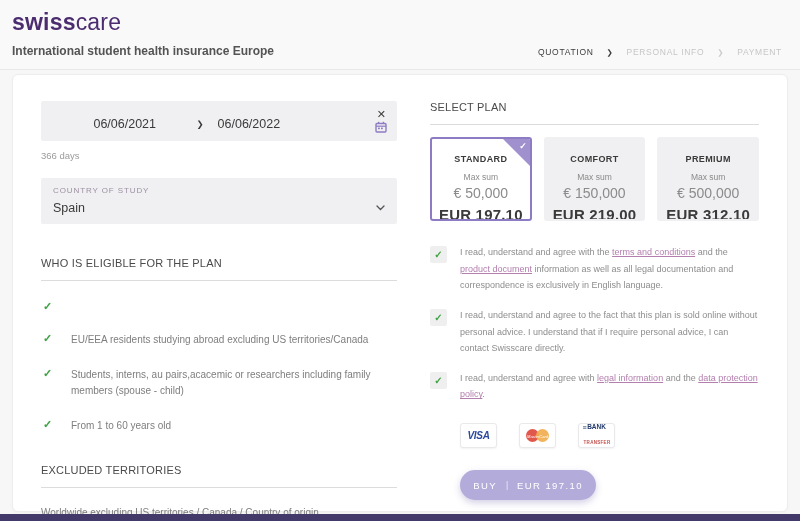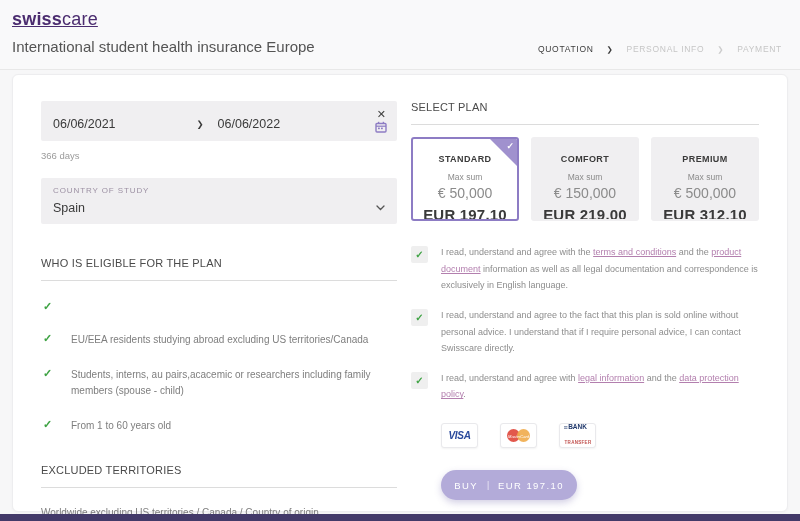--- a/index.html
+++ b/index.html
@@ -5,40 +5,40 @@
   * { margin:0; padding:0; box-sizing:border-box; }
   html,body { width:800px; height:521px; }
   body {
     font-family:"Liberation Sans", sans-serif;
     background:#f7f7f8;
     position:relative;
     overflow:hidden;
   }
   
   .header { padding:9px 14px 0 12px; height:70px; border-bottom:1px solid #e8e8e8; background:#f9f9fa; }
-  .logo { font-size:18px; color:#4b2c6f; letter-spacing:0.2px; cursor:pointer;text-decoration:underline; }
+  .logo { font-size:23px; color:#4b2c6f; letter-spacing:0.2px; cursor:pointer; }
   .logo .bold { font-weight:700; }
   .title-row { display:flex; justify-content:space-between; align-items:baseline; margin-top:8px; }
-  .page-title { font-size:15px; color:#545454; font-weight:400; }
+  .page-title { font-size:12px; color:#545454; font-weight:700; }
   .breadcrumb { display:flex; align-items:center; gap:13px; font-size:8.5px; letter-spacing:0.7px; padding-right:4px; }
   .crumb { color:#c6c6c6; cursor:pointer; }
   .crumb.active { color:#3c3c3c; }
   .crumb-sep { font-size:7.5px; color:#cdcdcd; }
   .crumb-sep.dark { color:#3c3c3c; }
   
   .card { margin:4px 12px 0; background:#fff; border:1px solid #ededef; border-radius:6px;
           padding:26px 28px; height:438px; display:flex; box-shadow:0 1px 3px rgba(0,0,0,0.03); }
   .col-left { width:356px; flex:none; }
-  .col-right { flex:1; margin-left:14px; }
+  .col-right { flex:1; margin-left:33px; }
   
   .duration-box { background:#f0eff1; border-radius:2px; padding:9px 12px 10px; position:relative; cursor:pointer; }
   .box-label { font-size:8px; letter-spacing:0.9px; color:#9c90a3; }
   .duration-row { display:flex; align-items:center; margin-top:7px; padding-right:24px; }
   .date { font-size:12.5px; color:#3a3a3a; }
-  .date-start { flex:1; }
+  .date-start { flex:1;text-align:center; }
   .date-arrow { font-size:8.5px; color:#3a3a3a; margin-right:14px; }
   .date-end { flex:1; }
   .close-x { position:absolute; top:8px; right:11px; font-size:11px; color:#3f3f3f; cursor:pointer; line-height:1; }
   .cal-icon { position:absolute; bottom:8px; right:10px; cursor:pointer; line-height:0; }
   .days { font-size:9.5px; color:#9b9b9b; margin-top:9px; }
   
   .selects { display:flex; gap:15px; margin-top:17px; }
   .select { flex:1; background:#f0eff1; border-radius:2px; padding:8px 12px 9px; cursor:pointer; min-width:0; }
   .select-value-row { display:flex; justify-content:space-between; align-items:center; margin-top:6px; }
   .select-value { font-size:12.5px; color:#3a3a3a; white-space:nowrap; overflow:hidden; }

